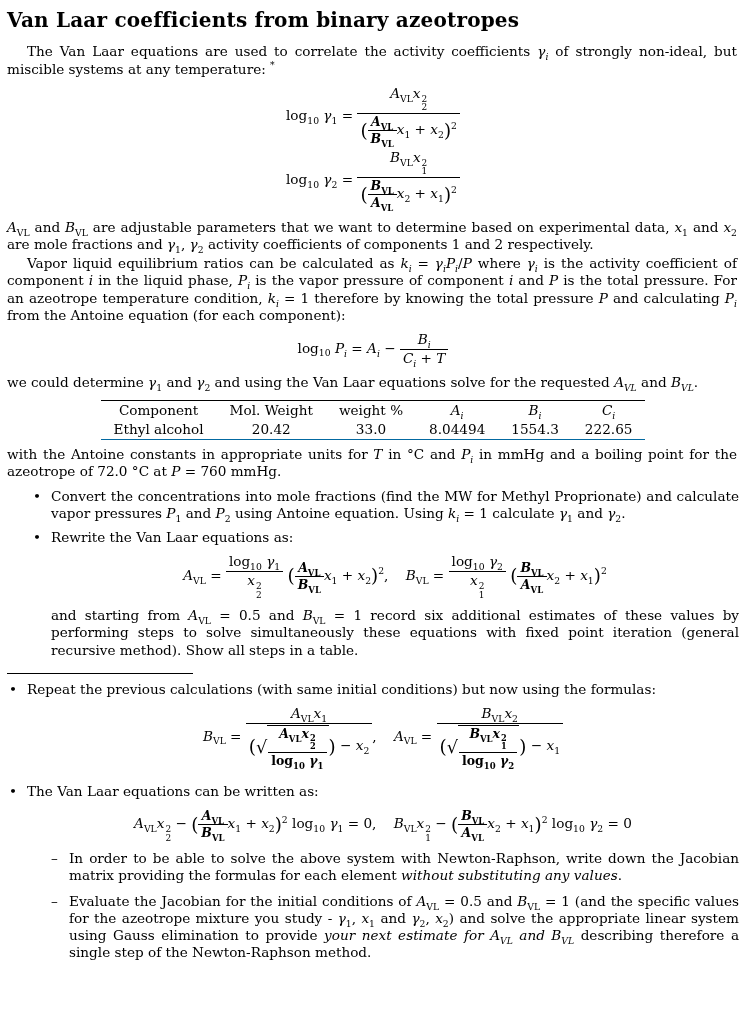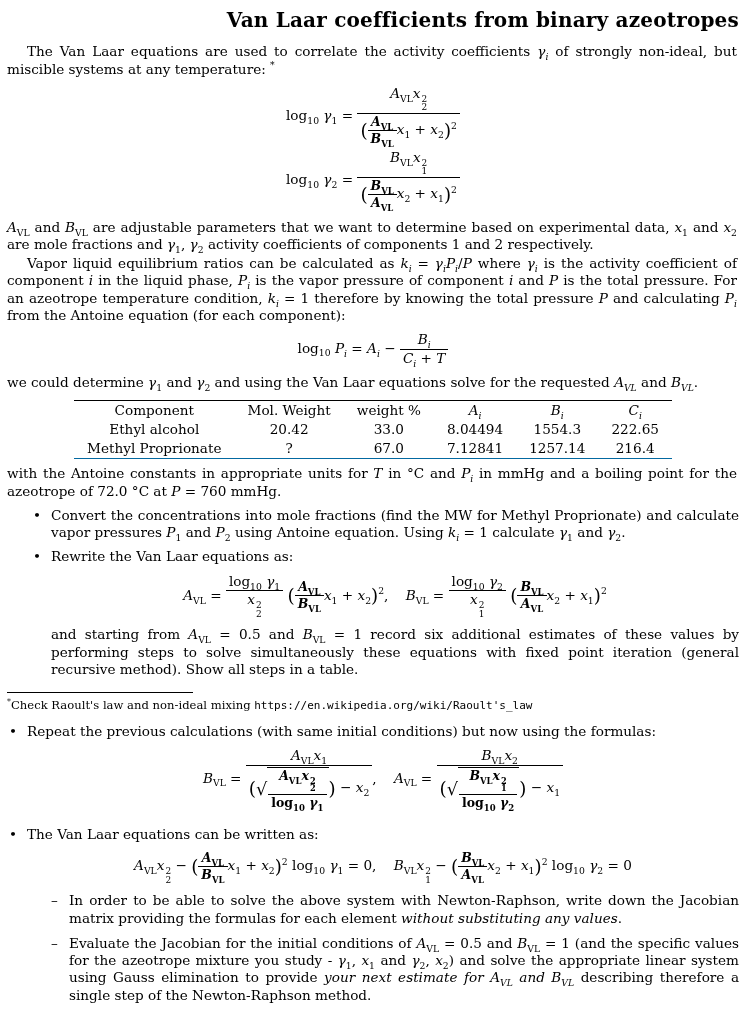--- a/index.html
+++ b/index.html
@@ -3,21 +3,21 @@
 <meta charset="utf-8">
 <style>
   html, body { margin:0; padding:0; background:#ffffff; }
   .page {
     width:747px; min-height:1024px; box-sizing:border-box;
     padding:6px 8px 4px 7px;
     font-family:"DejaVu Serif","Liberation Serif",serif;
     font-size:13.6px; line-height:1.27; color:#000;
     text-align:justify;
   }
-  h1.title { font-size:20px; margin:2px 0 10px 0; text-align:right; letter-spacing:0.2px; }
+  h1.title { font-size:20px; margin:2px 0 10px 0; text-align:left; letter-spacing:0.2px; }
   p { margin:0 2px 2px 0; }
   .indent { text-indent:20px; }
   .eq { text-align:center; margin:8px 0; text-indent:0; }
   .eqline { margin:3px 0; }
   .frac { display:inline-block; vertical-align:middle; text-align:center; line-height:1.15; }
   .frac .num { display:block; padding:0 3px 1px 3px; }
   .frac .den { display:block; border-top:1px solid #000; padding:1px 3px 0 3px; }
   .inner { font-size:0.92em;font-weight:bold; }
   sub, sup { font-size:68%; line-height:0; }
   .ss { display:inline-flex; flex-direction:column; line-height:0.95; font-size:66%;
@@ -81,28 +81,20 @@
     </thead>
     <tbody>
       <tr>
         <td>Ethyl alcohol</td>
         <td>20.42</td>
         <td>33.0</td>
         <td>8.04494</td>
         <td>1554.3</td>
         <td>222.65</td>
       </tr>
-      <tr>
-        <td>Methyl Proprionate</td>
-        <td>?</td>
-        <td>67.0</td>
-        <td>7.12841</td>
-        <td>1257.14</td>
-        <td>216.4</td>
-      </tr>
     </tbody>
   </table>
 
   <p>with the Antoine constants in appropriate units for <i>T</i> in °C and <i>P</i><sub><i>i</i></sub> in mmHg and a boiling point for the azeotrope of 72.0 °C at <i>P</i> = 760 mmHg.</p>
 
   <div class="bullet lvl1">
     <span class="marker">•</span>
     <div class="bcontent">Convert the concentrations into mole fractions (find the MW for Methyl Proprionate) and calculate vapor pressures <i>P</i><sub>1</sub> and <i>P</i><sub>2</sub> using Antoine equation. Using <i>k</i><sub><i>i</i></sub> = 1 calculate <i>γ</i><sub>1</sub> and <i>γ</i><sub>2</sub>.</div>
   </div>
 
@@ -115,23 +107,20 @@
                 <span>2</span>
               </span></span></span> <span class="bp">(</span><span class="frac inner"><span class="num"><i>A</i><sub>VL</sub></span><span class="den"><i>B</i><sub>VL</sub></span></span><i>x</i><sub>1</sub> + <i>x</i><sub>2</sub><span class="bp">)</span><sup>2</sup>,&nbsp;&nbsp;&nbsp;&nbsp;<i>B</i><sub>VL</sub> = <span class="frac"><span class="num">log<sub>10</sub> <i>γ</i><sub>2</sub></span><span class="den"><i>x</i><span class="ss">
                 <span>2</span>
                 <span>1</span>
               </span></span></span> <span class="bp">(</span><span class="frac inner"><span class="num"><i>B</i><sub>VL</sub></span><span class="den"><i>A</i><sub>VL</sub></span></span><i>x</i><sub>2</sub> + <i>x</i><sub>1</sub><span class="bp">)</span><sup>2</sup></div>
       <div>and starting from <i>A</i><sub>VL</sub> = 0.5 and <i>B</i><sub>VL</sub> = 1 record six additional estimates of these values by performing steps to solve simultaneously these equations with fixed point iteration (general recursive method). Show all steps in a table.</div>
     </div>
   </div>
 
   <hr class="footnote-rule">
-  <div class="footnote">
-    <span><sup>*</sup>Check Raoult's law and non-ideal mixing </span><span class="mono">https://en.wikipedia.org/wiki/Raoult's_law</span>
-  </div>
 
   <div class="bullet lvl0">
     <span class="marker">•</span>
     <div class="bcontent">
       <div>Repeat the previous calculations (with same initial conditions) but now using the formulas:</div>
       <div class="eq"><i>B</i><sub>VL</sub> = <span class="frac"><span class="num"><i>A</i><sub>VL</sub><i>x</i><sub>1</sub></span><span class="den"><span class="bp">(</span><span class="rad">√</span><span class="sqarg"><span class="frac inner"><span class="num"><i>A</i><sub>VL</sub><i>x</i><span class="ss">
                       <span>2</span>
                       <span>2</span>
                     </span></span><span class="den">log<sub>10</sub> <i>γ</i><sub>1</sub></span></span></span><span class="bp">)</span> − <i>x</i><sub>2</sub></span></span>,&nbsp;&nbsp;&nbsp;&nbsp;<i>A</i><sub>VL</sub> = <span class="frac"><span class="num"><i>B</i><sub>VL</sub><i>x</i><sub>2</sub></span><span class="den"><span class="bp">(</span><span class="rad">√</span><span class="sqarg"><span class="frac inner"><span class="num"><i>B</i><sub>VL</sub><i>x</i><span class="ss">
                       <span>2</span>

